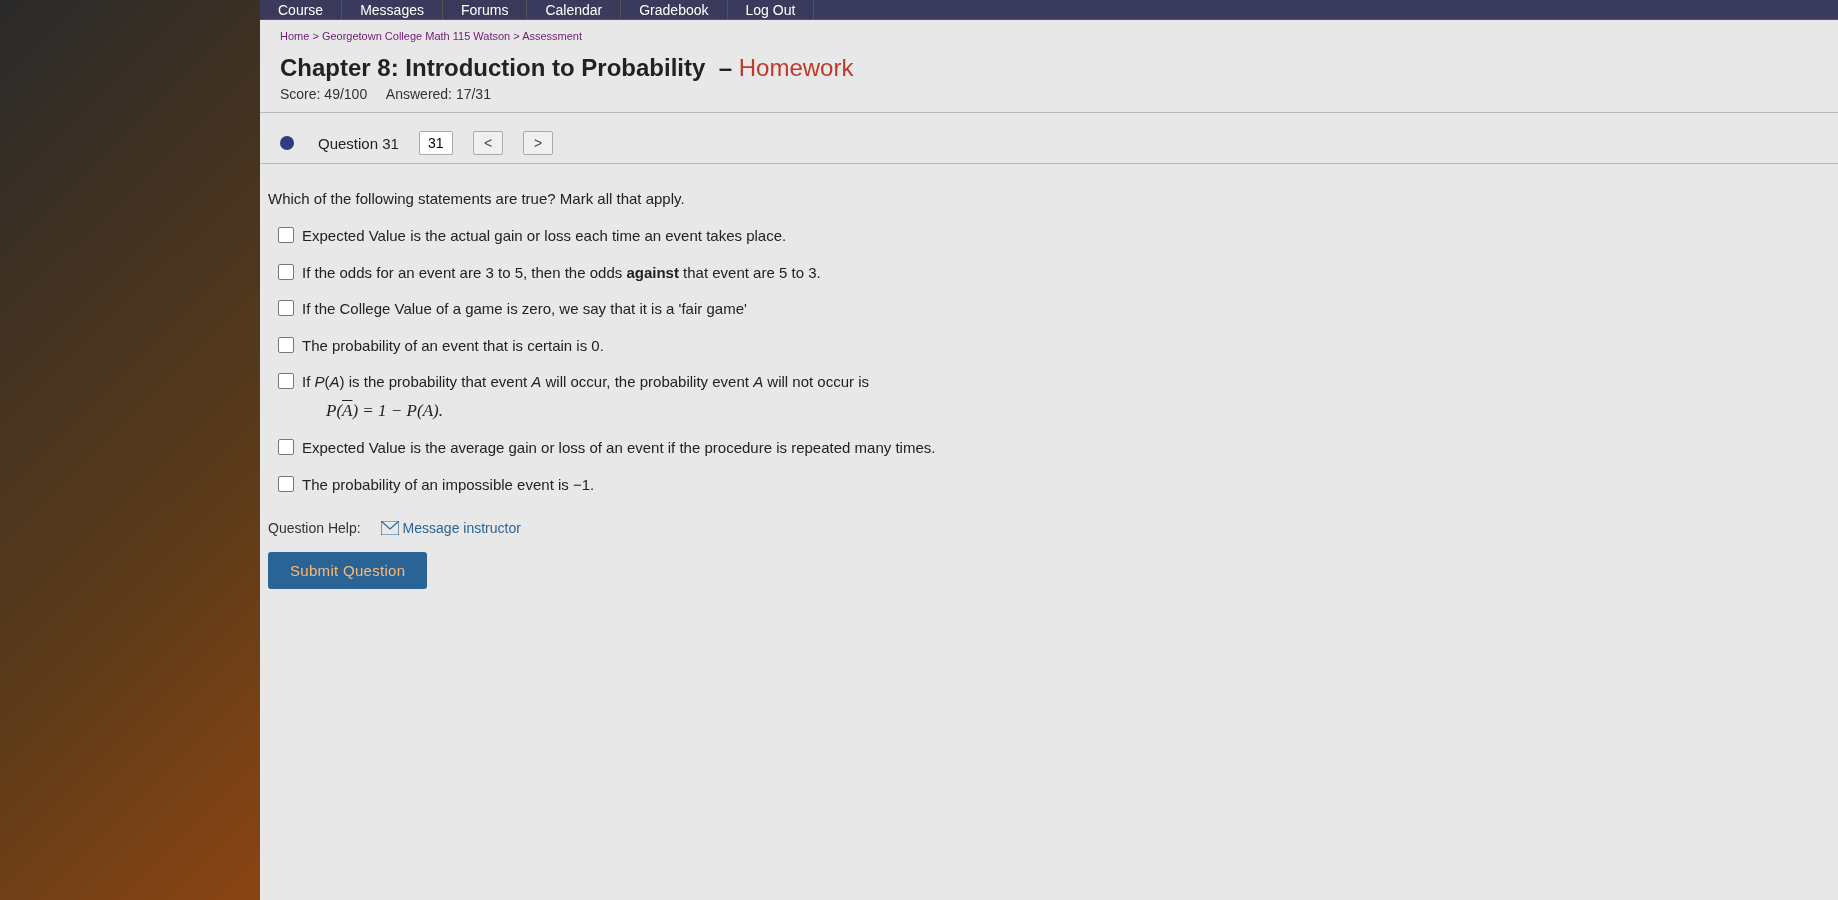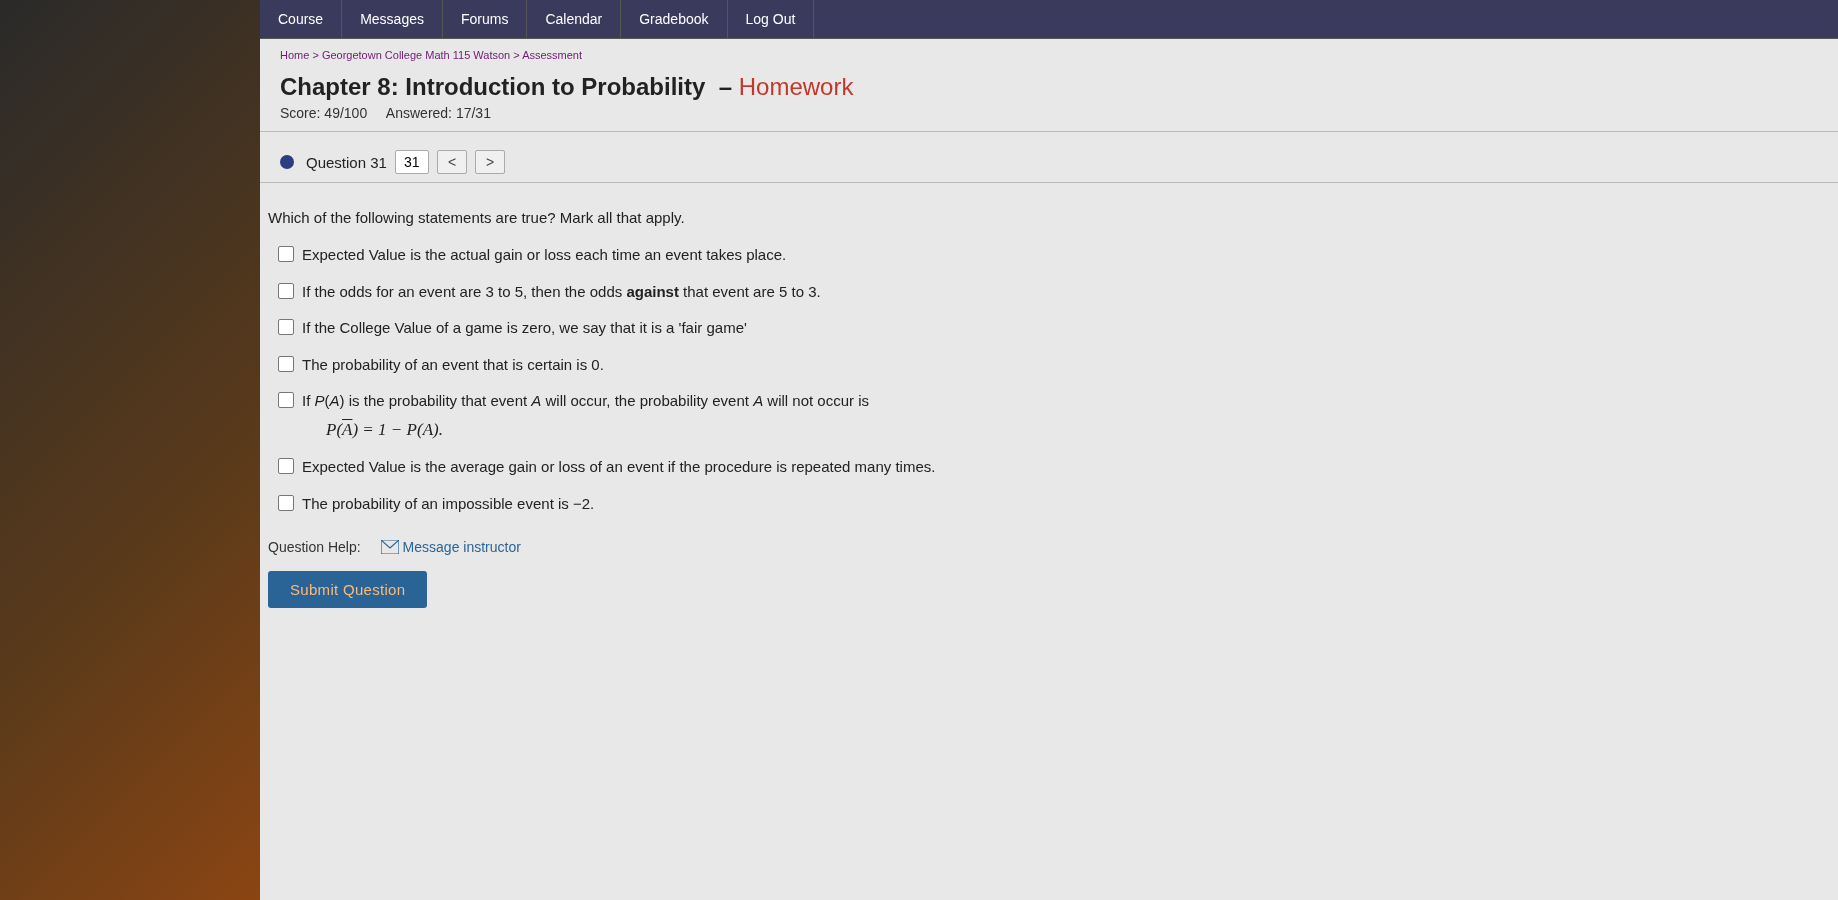--- a/index.html
+++ b/index.html
@@ -17,21 +17,21 @@
     }
     .main-content {
       flex: 1;
       background: #e8e8e8;
       min-height: 900px;
     }
     .top-nav {
       background: #3a3a5c;
       display: flex;
       align-items: stretch;
-      height: 39px;
+      height: 20px;
       border-bottom: 1px solid #555;
     }
     .nav-item {
       color: #fff;
       padding: 0 18px;
       display: flex;
       align-items: center;
       font-size: 14px;
       cursor: pointer;
       border-right: 1px solid #555;
@@ -59,21 +59,21 @@
     }
     .divider {
       border: none;
       border-top: 1px solid #bbb;
       margin: 0 0 10px 0;
     }
     .question-nav {
       display: flex;
       align-items: center;
       padding: 8px 20px;
-      gap: 8px;
+      gap: 20px;
     }
     .question-dot {
       width: 14px;
       height: 14px;
       border-radius: 50%;
       background: #2c3e80;
       display: inline-block;
     }
     .question-label {
       font-size: 15px;
@@ -250,21 +250,21 @@
         </span>
       </li>
 
       <li class="choice-item">
         <div class="choice-checkbox"></div>
         <span class="choice-text">Expected Value is the average gain or loss of an event if the procedure is repeated many times.</span>
       </li>
 
       <li class="choice-item">
         <div class="choice-checkbox"></div>
-        <span class="choice-text">The probability of an impossible event is −2.</span>
+        <span class="choice-text">The probability of an impossible event is −1.</span>
       </li>
     </ul>
 
     <div class="question-help">
       <span>Question Help:</span>
       <a href="#" class="message-link">
         <svg width="18" height="14" viewBox="0 0 18 14">
           <rect x="0" y="0" width="18" height="14" fill="none" stroke="#2a6496" stroke-width="1.2" rx="1"></rect>
           <polyline points="0,0 9,8 18,0" fill="none" stroke="#2a6496" stroke-width="1.2"></polyline>
         </svg>

